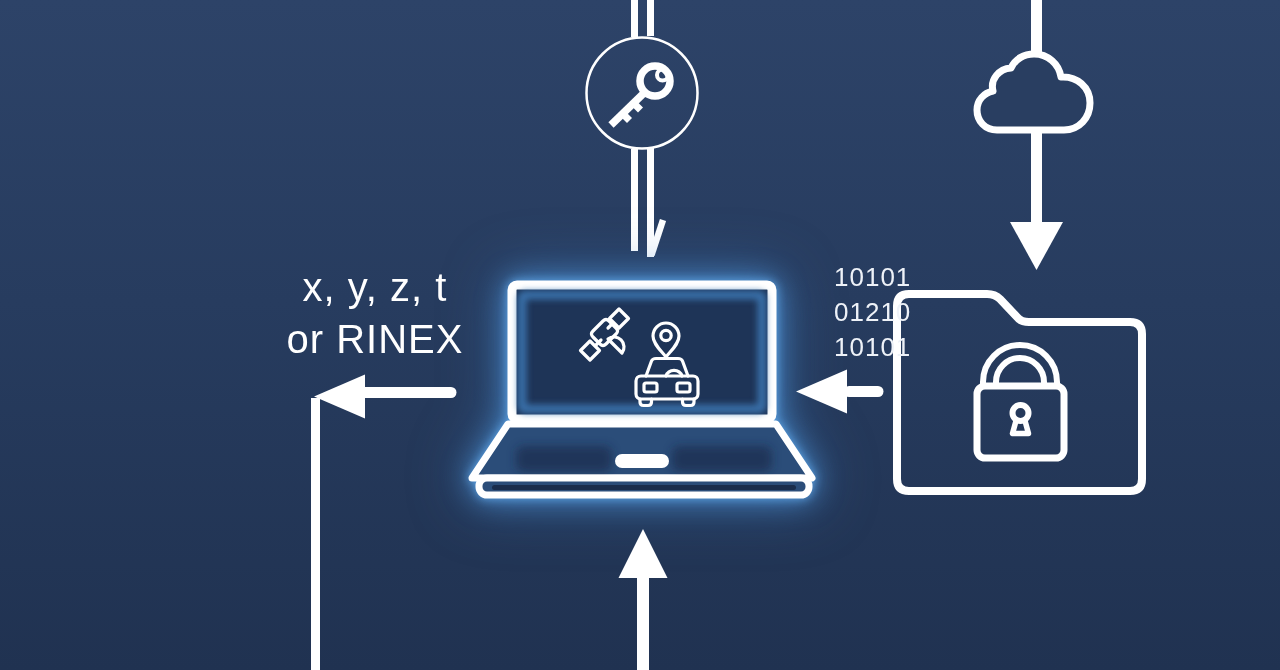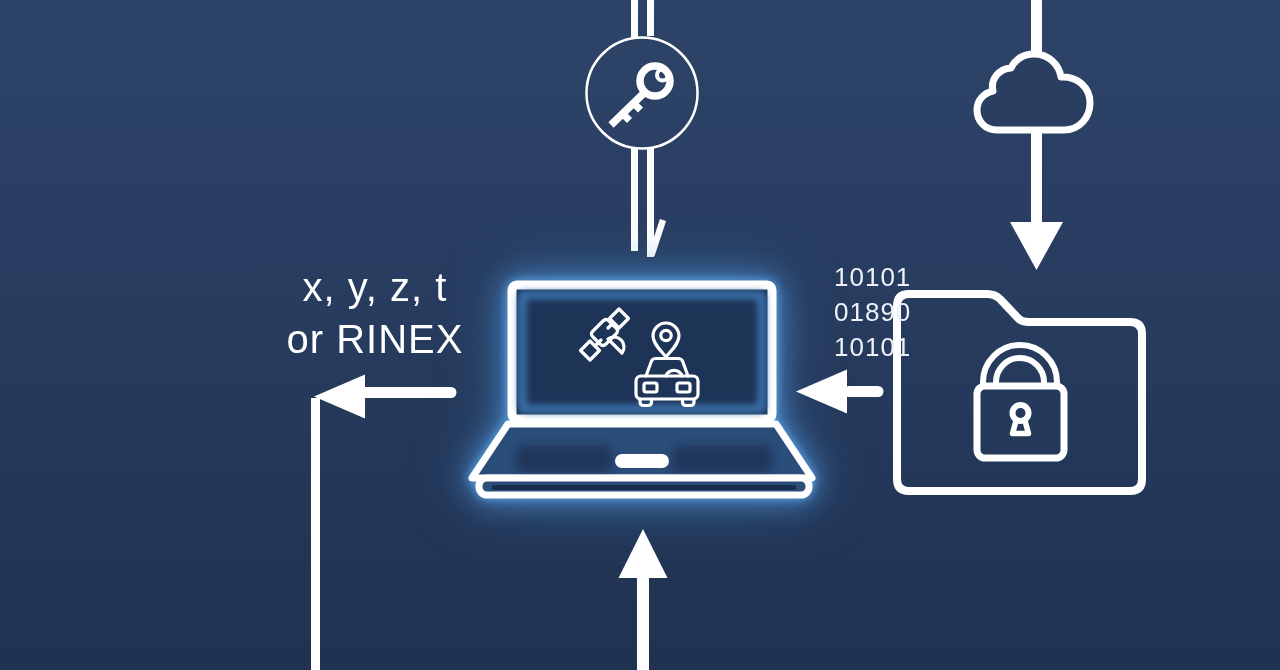--- a/index.html
+++ b/index.html
@@ -138,17 +138,17 @@
     <polygon points="618.5,578 667.5,578 643,529" fill="#ffffff"></polygon>
   </svg>
 
   <div class="abs xyz-text">
     <div>x, y, z, t</div>
     <div>or RINEX</div>
   </div>
 
   <div class="abs binary-text">
     <div>10101</div>
-    <div>01890</div>
+    <div>01210</div>
     <div>10101</div>
   </div>
 
 </div>
 
 </body></html>

